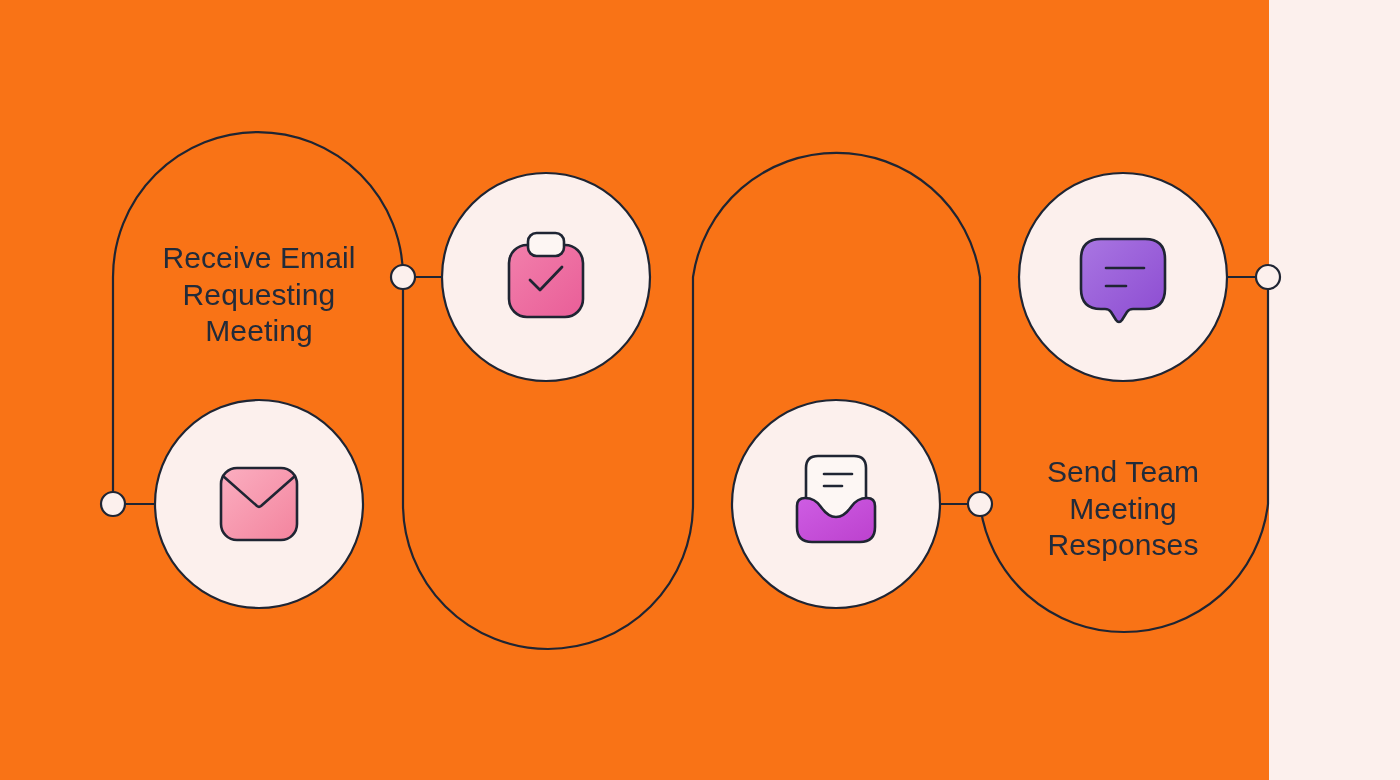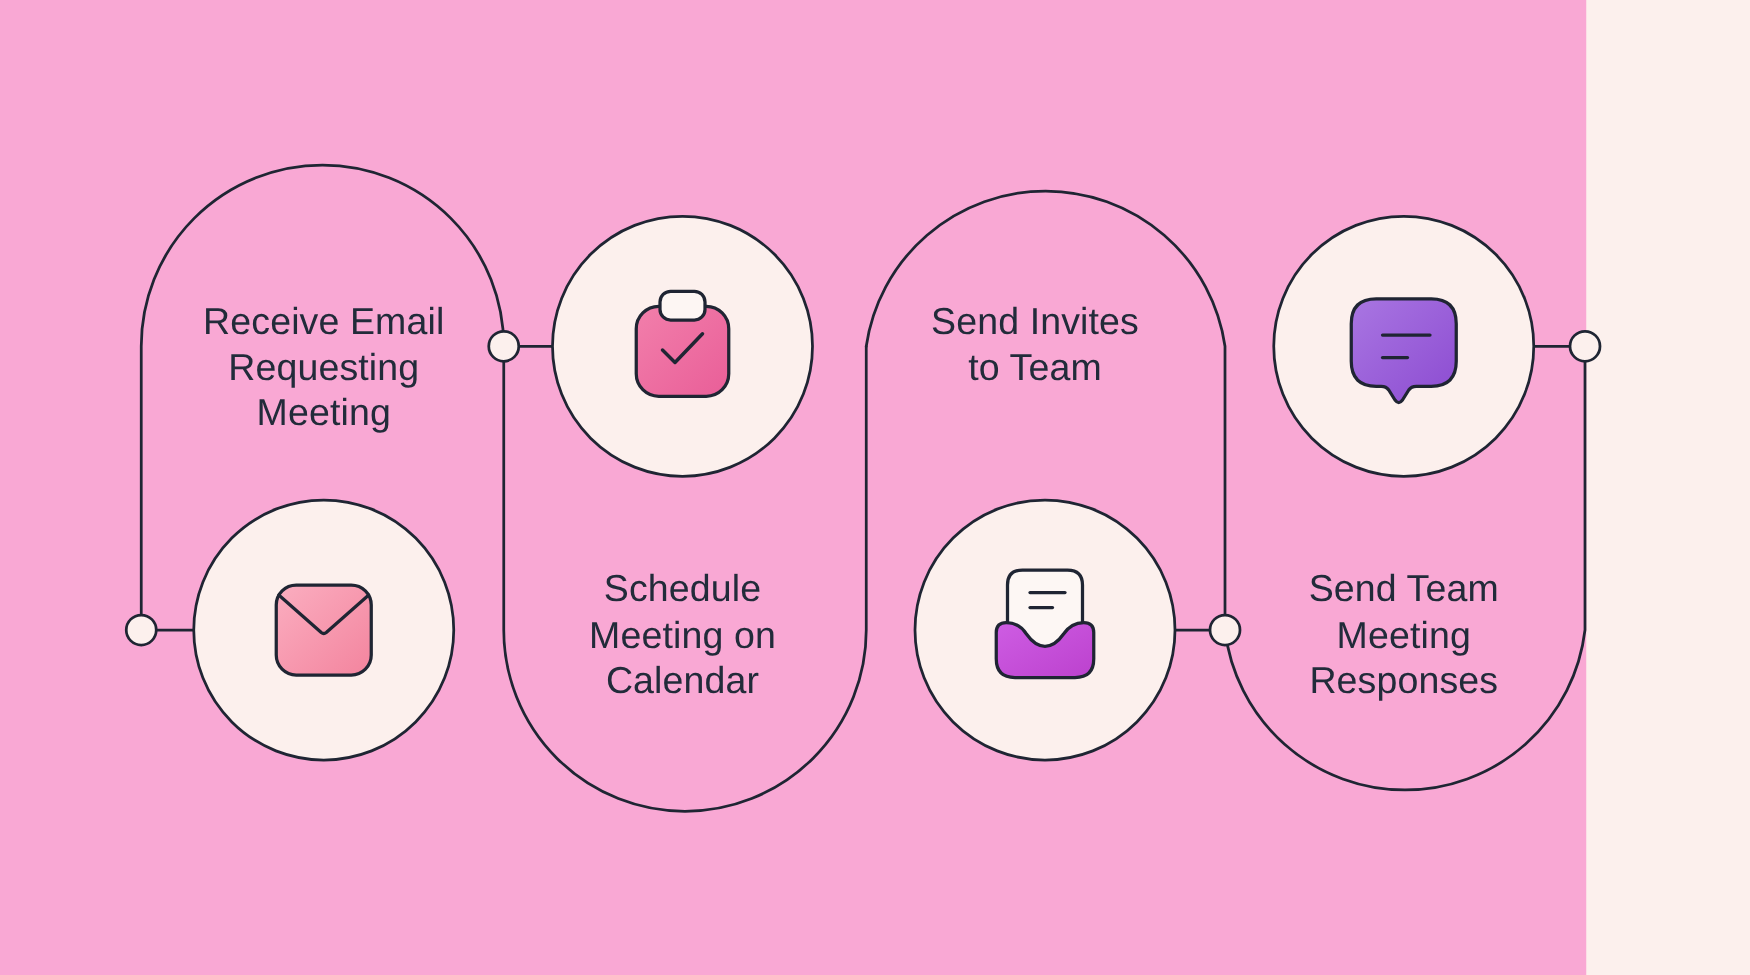--- a/index.html
+++ b/index.html
@@ -11,21 +11,21 @@
     width: 1400px;
     height: 780px;
     background: #fcf0ed;
     font-family: "Liberation Sans", sans-serif;
     overflow: hidden;
   }
   #infographic {
     position: relative;
     width: 1269px;
     height: 780px;
-    background: #f9a8d4;
+    background: #f97316;
   }
   #flow-svg {
     position: absolute;
     left: 0;
     top: 0;
     width: 1400px;
     height: 780px;
     display: block;
   }
   .step-label {
@@ -152,24 +152,19 @@
         <line x1="-17" y1="-9" x2="21" y2="-9" stroke="#1F2533" stroke-width="2.6" stroke-linecap="round"></line>
         <line x1="-17" y1="9" x2="3" y2="9" stroke="#1F2533" stroke-width="2.6" stroke-linecap="round"></line>
       </g>
     </g>
   </svg>
 
   <div class="step-label" style="left:129px; top:240px; width:260px;">Receive Email
 Requesting
 Meeting</div>
 
-  <div class="step-label" style="left:416px; top:454px; width:260px;">Schedule
-Meeting on
-Calendar</div>
 
-  <div class="step-label" style="left:698px; top:240px; width:260px;">Send Invites
-to Team</div>
 
   <div class="step-label" style="left:993px; top:454px; width:260px;">Send Team
 Meeting
 Responses</div>
 
 </div>
 
 </body></html>

